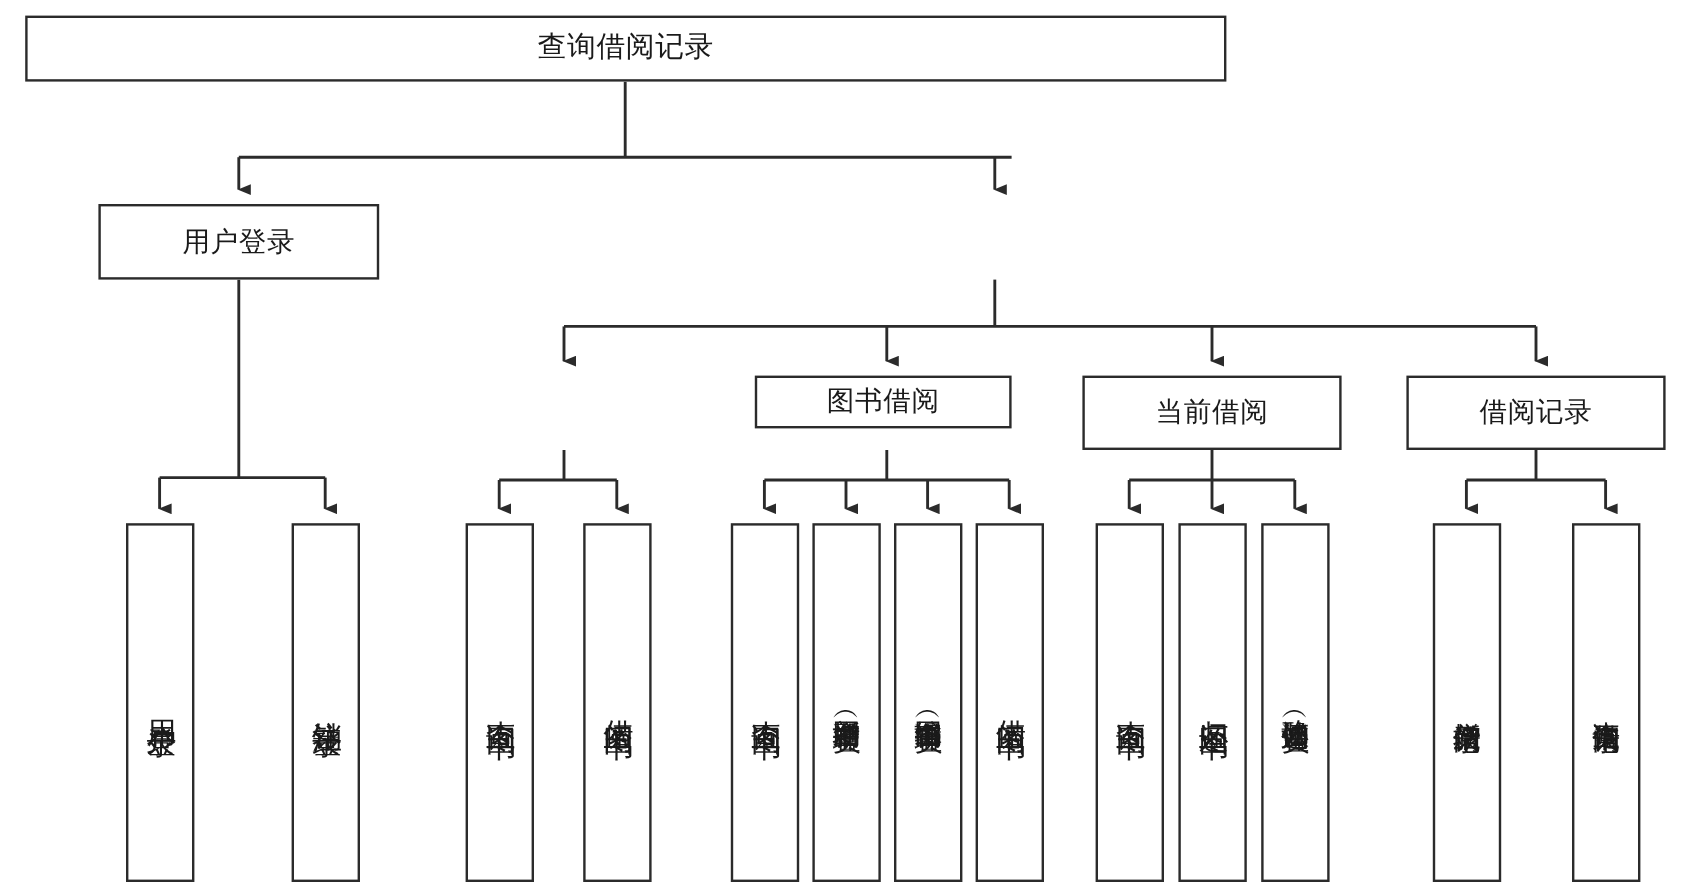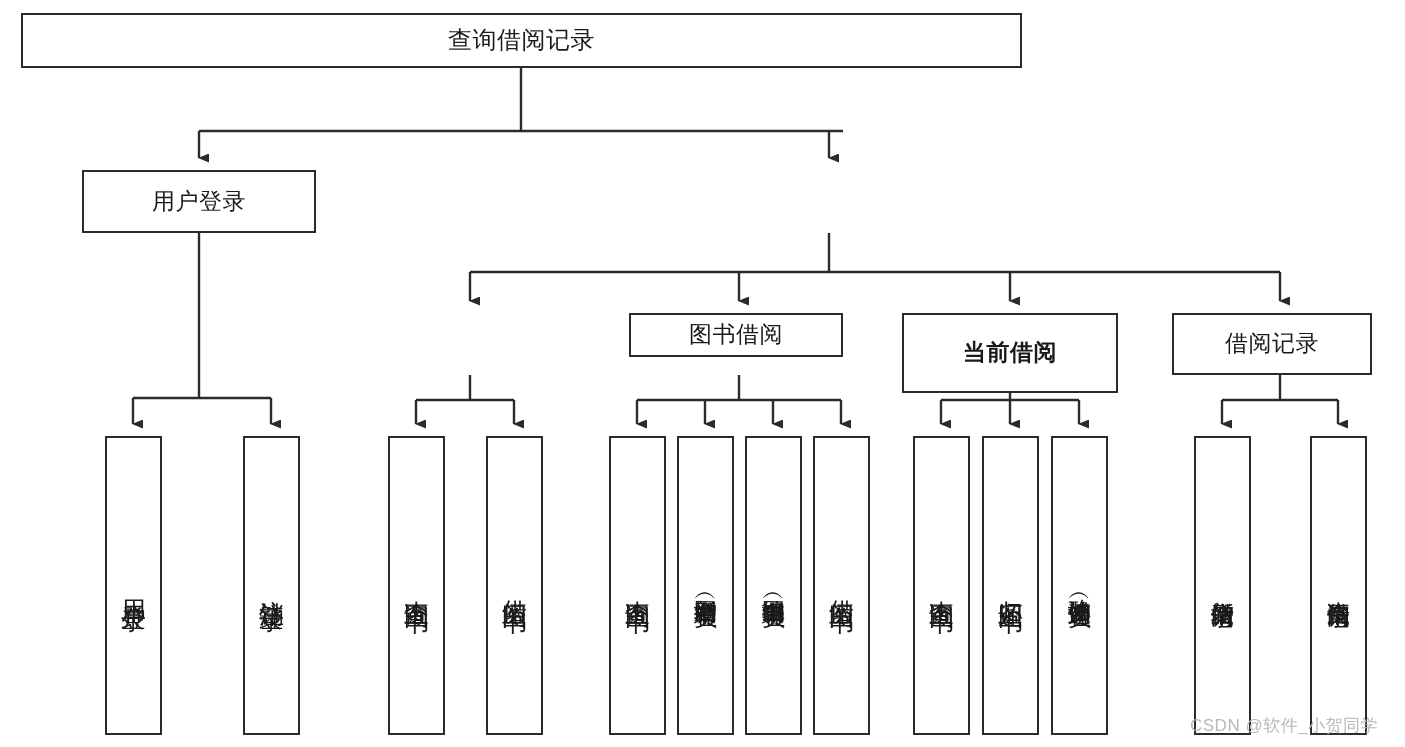--- a/index.html
+++ b/index.html
@@ -150,25 +150,25 @@
   <div class="node horizontal" style="left:82px; top:170px; width:234px; height:63px;">
     <span class="node-label">用户登录</span>
   </div>
 
 
 
   <div class="node horizontal" style="left:597px; top:313px; width:214px; height:44px;margin-left:32px;">
     <span class="node-label">图书借阅</span>
   </div>
 
-  <div class="node horizontal" style="left:902px; top:313px; width:216px; height:80px;font-weight:bold;">
+  <div class="node horizontal" style="left:902px; top:313px; width:216px; height:62px;">
     <span class="node-label">当前借阅</span>
   </div>
 
-  <div class="node horizontal" style="left:1172px; top:313px; width:200px; height:62px;">
+  <div class="node horizontal" style="left:1172px; top:313px; width:216px; height:62px;">
     <span class="node-label">借阅记录</span>
   </div>
 
   <div class="node vertical" style="left:105px; top:436px; width:57px; height:299px;">
     <span class="node-label">用户登录</span>
   </div>
 
   <div class="node vertical" style="left:243px; top:436px; width:57px; height:299px;">
     <span class="node-label">注销登录</span>
   </div>
@@ -210,15 +210,14 @@
   </div>
 
   <div class="node vertical narrow" style="left:1194px; top:436px; width:57px; height:299px;">
     <span class="node-label">新增借阅记录</span>
   </div>
 
   <div class="node vertical narrow" style="left:1310px; top:436px; width:57px; height:299px;">
     <span class="node-label">查询借阅记录</span>
   </div>
 
-  <div id="watermark">CSDN @软件_小贺同学</div>
 
 </div>
 
 </body></html>

